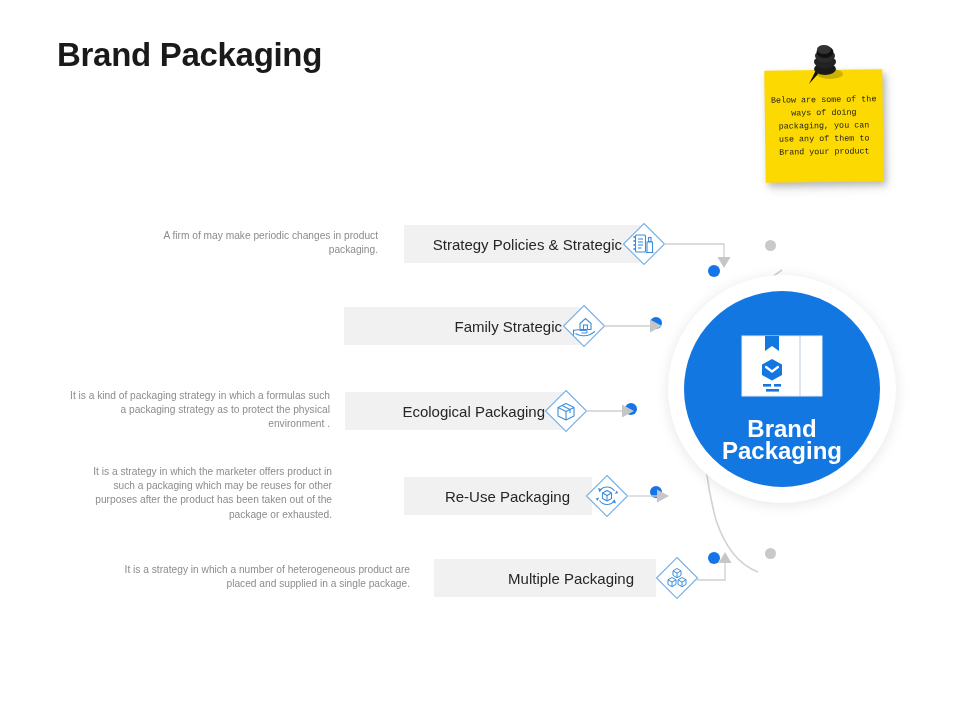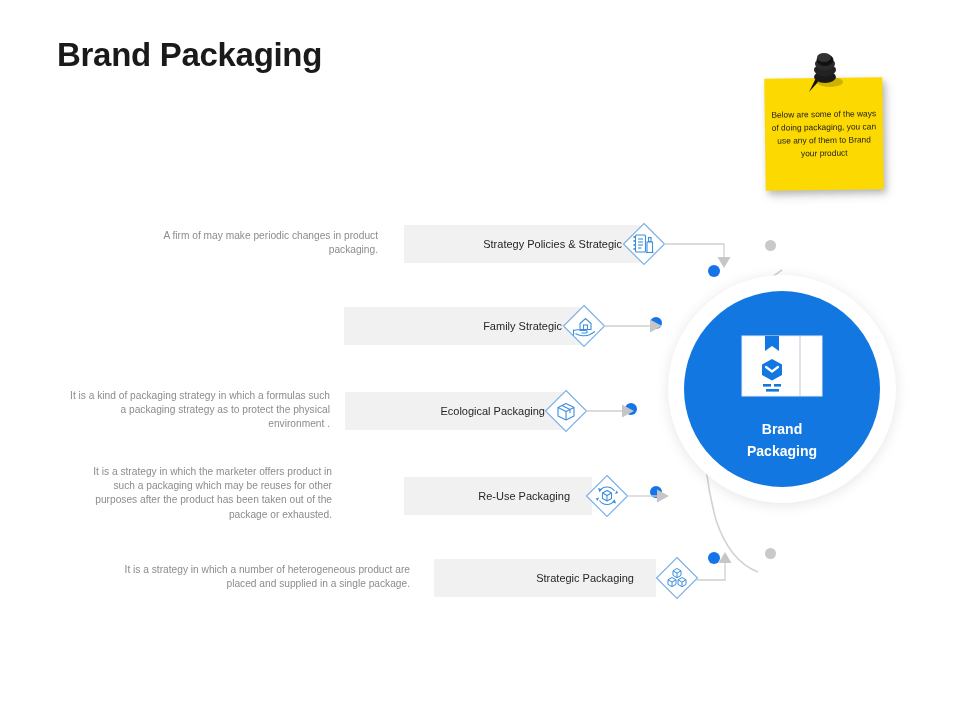--- a/index.html
+++ b/index.html
@@ -13,21 +13,21 @@
   #slide{position:absolute;inset:0;width:960px;height:720px;background:#fff;padding-left:48px;}
 
   
   .title{
     position:absolute;left:57px;top:36px;
     font-size:33px;font-weight:bold;color:#1a1a1a;
     letter-spacing:-0.3px;
   }
 
   
-  .sticky-wrap{position:absolute;left:765px;top:78px;width:122px;height:112px;}
+  .sticky-wrap{position:absolute;left:765px;top:70px;width:122px;height:112px;font-family:Liberation Mono, monospace;}
   .sticky-shadow{
     position:absolute;left:4px;top:6px;width:118px;height:112px;
     background:rgba(0,0,0,0.13);
     filter:blur(5px);
     transform:skewY(-1.2deg);
   }
   .sticky{
     position:absolute;left:0;top:0;width:118px;height:112px;
     background:#fcd900;
     transform:rotate(-0.8deg);
@@ -46,21 +46,21 @@
 
   
   .row{position:absolute;height:38px;margin-left:12px;}
   .bar{
     position:absolute;top:0;height:38px;
     background:#f1f1f1;
     display:flex;align-items:center;justify-content:flex-end;
     box-sizing:border-box;padding-right:22px;
   }
   .bar-label{
-    font-size:11px;color:#262626;white-space:nowrap;font-weight:normal;
+    font-size:15px;color:#262626;white-space:nowrap;font-weight:normal;
   }
   .desc{
     position:absolute;
     font-size:10.2px;line-height:14.2px;color:#8c8c8c;
     text-align:right;
   }
   
   .dia{
     position:absolute;width:44px;height:44px;top:-3px;
   }
@@ -80,21 +80,21 @@
   }
   .ring-inner{
     position:absolute;left:684px;top:291px;width:196px;height:196px;
     border-radius:50%;
     background:#1277e0;
   }
   .center-icon{position:absolute;left:741px;top:335px;width:82px;height:62px;}
   .center-text{
     position:absolute;left:684px;top:418px;width:196px;
     text-align:center;color:#ffffff;
-    font-size:14px;line-height:22px;font-weight:bold;
+    font-size:24px;line-height:22px;font-weight:bold;
   }
   .center-text span{display:block;}
   .dot{
     position:absolute;width:12px;height:12px;border-radius:50%;
     background:#1575e8;
   }
   .dot-grey{
     position:absolute;width:11px;height:11px;border-radius:50%;
     background:#c9c9c9;
   }
@@ -268,21 +268,21 @@
       <svg width="70" height="24" viewBox="0 0 70 24">
         <line x1="0" y1="9" x2="30" y2="9" stroke="#cfcfcf" stroke-width="1.3"></line>
         <path d="M30 2.5 L30 15.5 L42 9 Z" fill="#c6c6c6"></path>
       </svg>
     </div>
   </div>
 
   <div class="row" style="left:0;top:559px;width:960px;">
     <div class="desc" style="left:100px;top:4px;width:298px;">It is a strategy in which a number of heterogeneous product are placed and supplied in a single package.</div>
     <div class="bar" style="left:422px;width:222px;">
-      <span class="bar-label">Strategic Packaging</span>
+      <span class="bar-label">Multiple Packaging</span>
     </div>
     <div class="dia" style="left:643px;">
       <svg width="44" height="44" viewBox="0 0 44 44">
         <path d="M22 1.5 L42.5 22 L22 42.5 L1.5 22 Z" fill="#ffffff" stroke="#7bb3e8" stroke-width="1.2"></path>
         <g stroke="#3c8ddc" stroke-width="1" fill="none" stroke-linejoin="round">
           <path d="M22 12.5 L26 14.8 L26 19.4 L22 21.7 L18 19.4 L18 14.8 Z"></path>
           <path d="M18 14.8 L22 17.1 L26 14.8"></path>
             <path d="M22 17.1 L22 21.7"></path>
           <path d="M17 21.5 L21 23.8 L21 28.4 L17 30.7 L13 28.4 L13 23.8 Z"></path>
           <path d="M13 23.8 L17 26.1 L21 23.8"></path>

